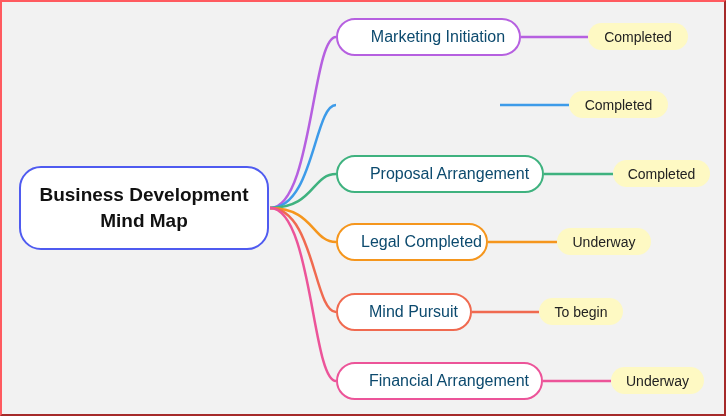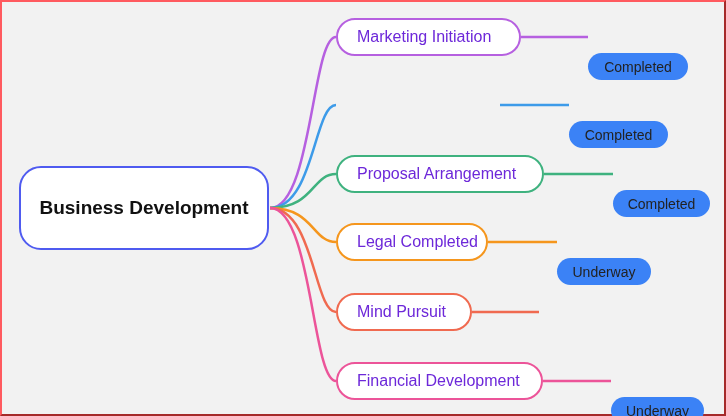--- a/index.html
+++ b/index.html
@@ -7,23 +7,23 @@
   .canvas { position:relative; width:726px; height:416px; box-sizing:border-box;
     border-top:2px solid #ff5a5f; border-left:2px solid #ff5a5f;
     border-right:2px solid #a52a2a; border-bottom:2px solid #a52a2a; background:#f2f2f2; }
   svg.links { position:absolute; left:0; top:0; }
   .root { position:absolute; left:17px; top:164px; width:250px; height:84px; box-sizing:border-box;
     border:2.5px solid #4f5bf0; border-radius:22px; background:#fff;
     display:flex; align-items:center; justify-content:center; text-align:center;
     font-size:19px; font-weight:bold; color:#111; line-height:26px; }
   .root span { display:block; }
   .node { position:absolute; box-sizing:border-box; height:38px; border:2.5px solid; border-radius:19px;
-    background:#fff; display:flex; align-items:center; padding-left:19px; font-size:16px; color:#6d28d9; white-space:nowrap; }
-  .badge { position:absolute; height:27px; border-radius:14px; background:#3b82f6; display:flex; align-items:center;
-    justify-content:center; font-size:14px; color:#222; white-space:nowrap;margin-top:30px; }
+    background:#fff; display:flex; align-items:center; padding-left:19px; font-size:16px; color:#0c4a6e; white-space:nowrap;justify-content:center; }
+  .badge { position:absolute; height:27px; border-radius:14px; background:#fef9c3; display:flex; align-items:center;
+    justify-content:center; font-size:14px; color:#222; white-space:nowrap; }
 </style>
 </head>
 <body>
 
 <div class="canvas">
   <svg class="links" width="726" height="416">
     <path d="M268 206 C 310 206, 310 35, 334 35" fill="none" stroke="#b660e0" stroke-width="2.5"></path>
     <path d="M268 206 C 312 206, 312 103, 334 103" fill="none" stroke="#3d9be9" stroke-width="2.5"></path>
     <path d="M268 206 C 312 206, 310 172, 334 172" fill="none" stroke="#3fb27f" stroke-width="2.5"></path>
     <path d="M268 206 C 312 206, 310 240, 334 240" fill="none" stroke="#f5961d" stroke-width="2.5"></path>
@@ -33,20 +33,21 @@
     <line x1="498" y1="103" x2="567" y2="103" stroke="#3d9be9" stroke-width="2.5"></line>
     <line x1="542" y1="172" x2="611" y2="172" stroke="#3fb27f" stroke-width="2.5"></line>
     <line x1="486" y1="240" x2="555" y2="240" stroke="#f5961d" stroke-width="2.5"></line>
     <line x1="470" y1="310" x2="537" y2="310" stroke="#f06a50" stroke-width="2.5"></line>
     <line x1="541" y1="379" x2="609" y2="379" stroke="#ec5499" stroke-width="2.5"></line>
   </svg>
 
   <div class="root">
     <div>
       <span>Business Development</span>
+      <span>Mind Map</span>
     </div>
   </div>
 
   <div class="node" style="left:334px;top:16px;width:185px;border-color:#b660e0">
       <span>Marketing Initiation</span>
     </div>
   <div class="badge" style="left:586px;top:21px;width:100px">Completed</div>
 
   <div class="badge" style="left:567px;top:89px;width:99px">Completed</div>
 
@@ -56,18 +57,19 @@
   <div class="badge" style="left:611px;top:158px;width:97px">Completed</div>
 
   <div class="node" style="left:334px;top:221px;width:152px;border-color:#f5961d">
       <span>Legal Completed</span>
     </div>
   <div class="badge" style="left:555px;top:226px;width:94px">Underway</div>
 
   <div class="node" style="left:334px;top:291px;width:136px;border-color:#f06a50">
       <span>Mind Pursuit</span>
     </div>
+  <div class="badge" style="left:537px;top:296px;width:84px">To begin</div>
 
   <div class="node" style="left:334px;top:360px;width:207px;border-color:#ec5499">
-      <span>Financial Development</span>
+      <span>Financial Arrangement</span>
     </div>
   <div class="badge" style="left:609px;top:365px;width:93px">Underway</div>
 </div>
 
 </body></html>

